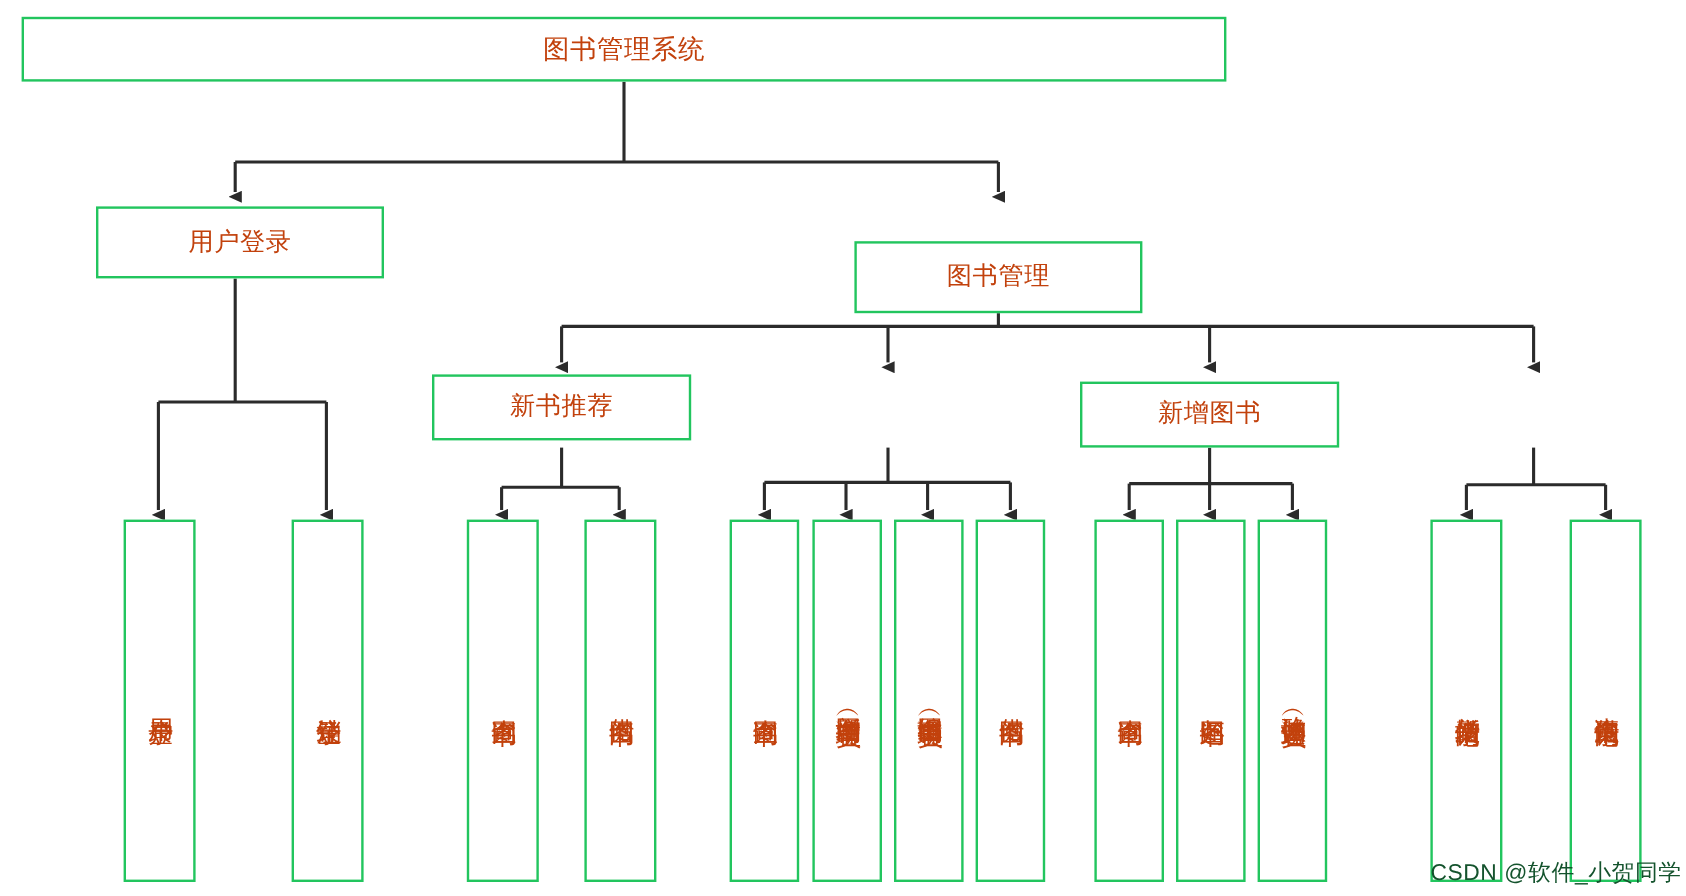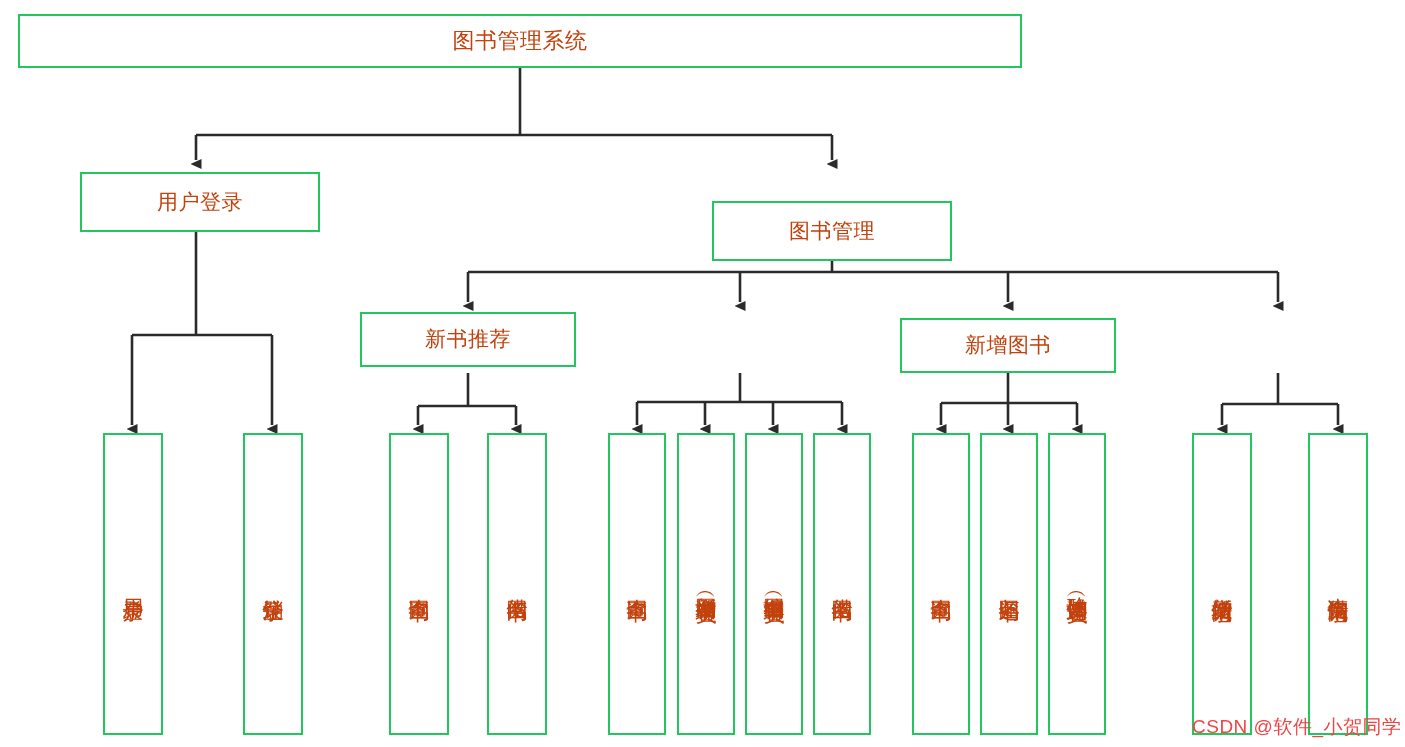--- a/index.html
+++ b/index.html
@@ -56,21 +56,21 @@
   .v-node .lbl {
     writing-mode: vertical-rl;
     text-orientation: upright;
     font-size: 21px;
     letter-spacing: 1px;
     line-height: 1.05;
     max-height: 100%;
   }
   .watermark {
     position: absolute;
-    color: #ef4444;
+    color: #14532d;
     font-size: 19px;
     letter-spacing: 0.5px;
     white-space: nowrap;
     user-select: none;
   }
 </style>
 </head>
 <body>
 
 <div id="canvas">

